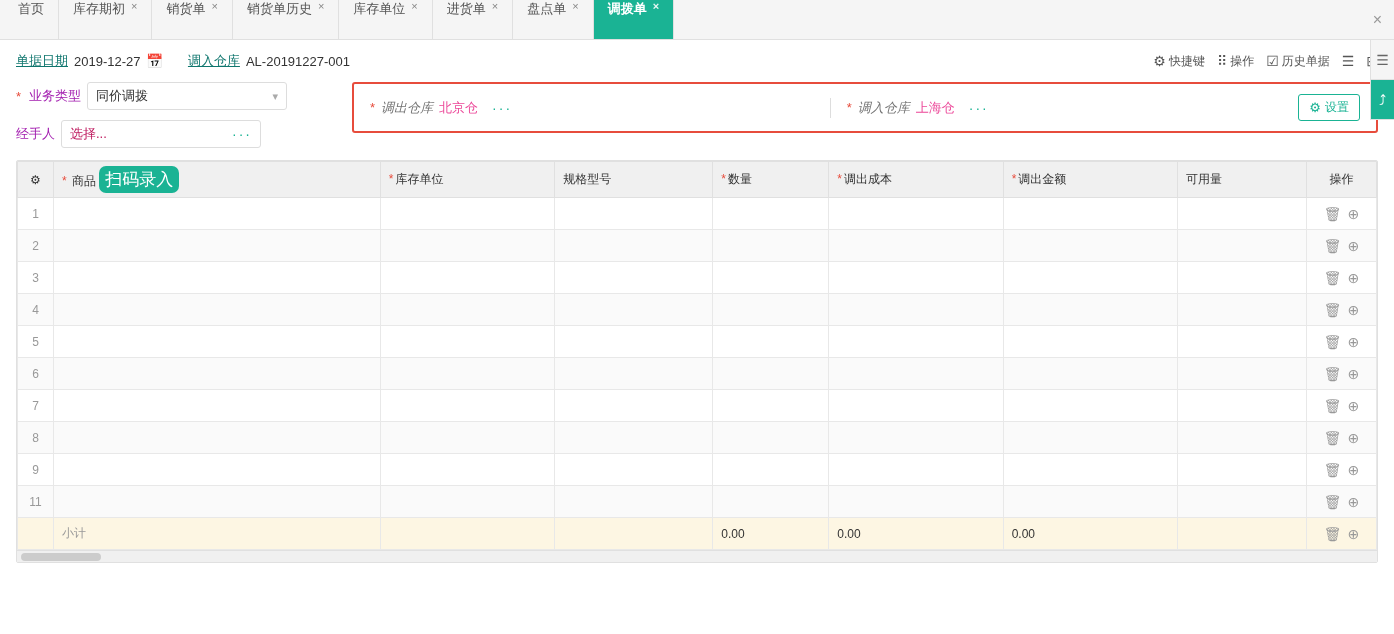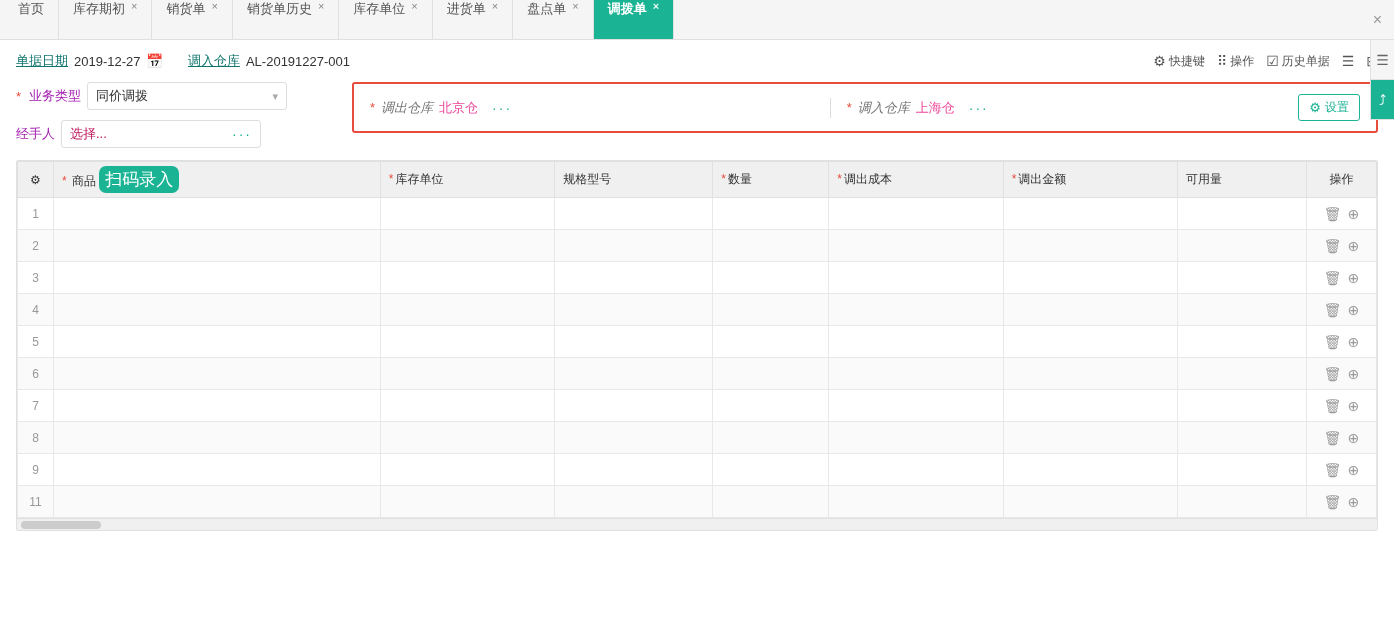--- a/index.html
+++ b/index.html
@@ -429,20 +429,36 @@
             <td></td>
             <td></td>
             <td></td>
             <td>
               <div class="op-icons">
       <span class="op-icon">🗑</span>
       <span class="op-icon">⊕</span>
     </div>
             </td>
           </tr>
+          <tr class="subtotal">
+    <td class="row-num"></td>
+    <td style="color:#999;">小计</td>
+    <td></td>
+    <td></td>
+    <td>0.00</td>
+    <td>0.00</td>
+    <td>0.00</td>
+    <td></td>
+    <td>
+      <div class="op-icons">
+        <span class="op-icon">🗑</span>
+        <span class="op-icon">⊕</span>
+      </div>
+    </td>
+  </tr>
         </tbody>
     </table>
     <div class="scroll-row">
       <div class="scroll-thumb"></div>
     </div>
   </div>
 </div>
 
 <div class="right-panel">
   <div class="right-panel-btn">☰</div>

